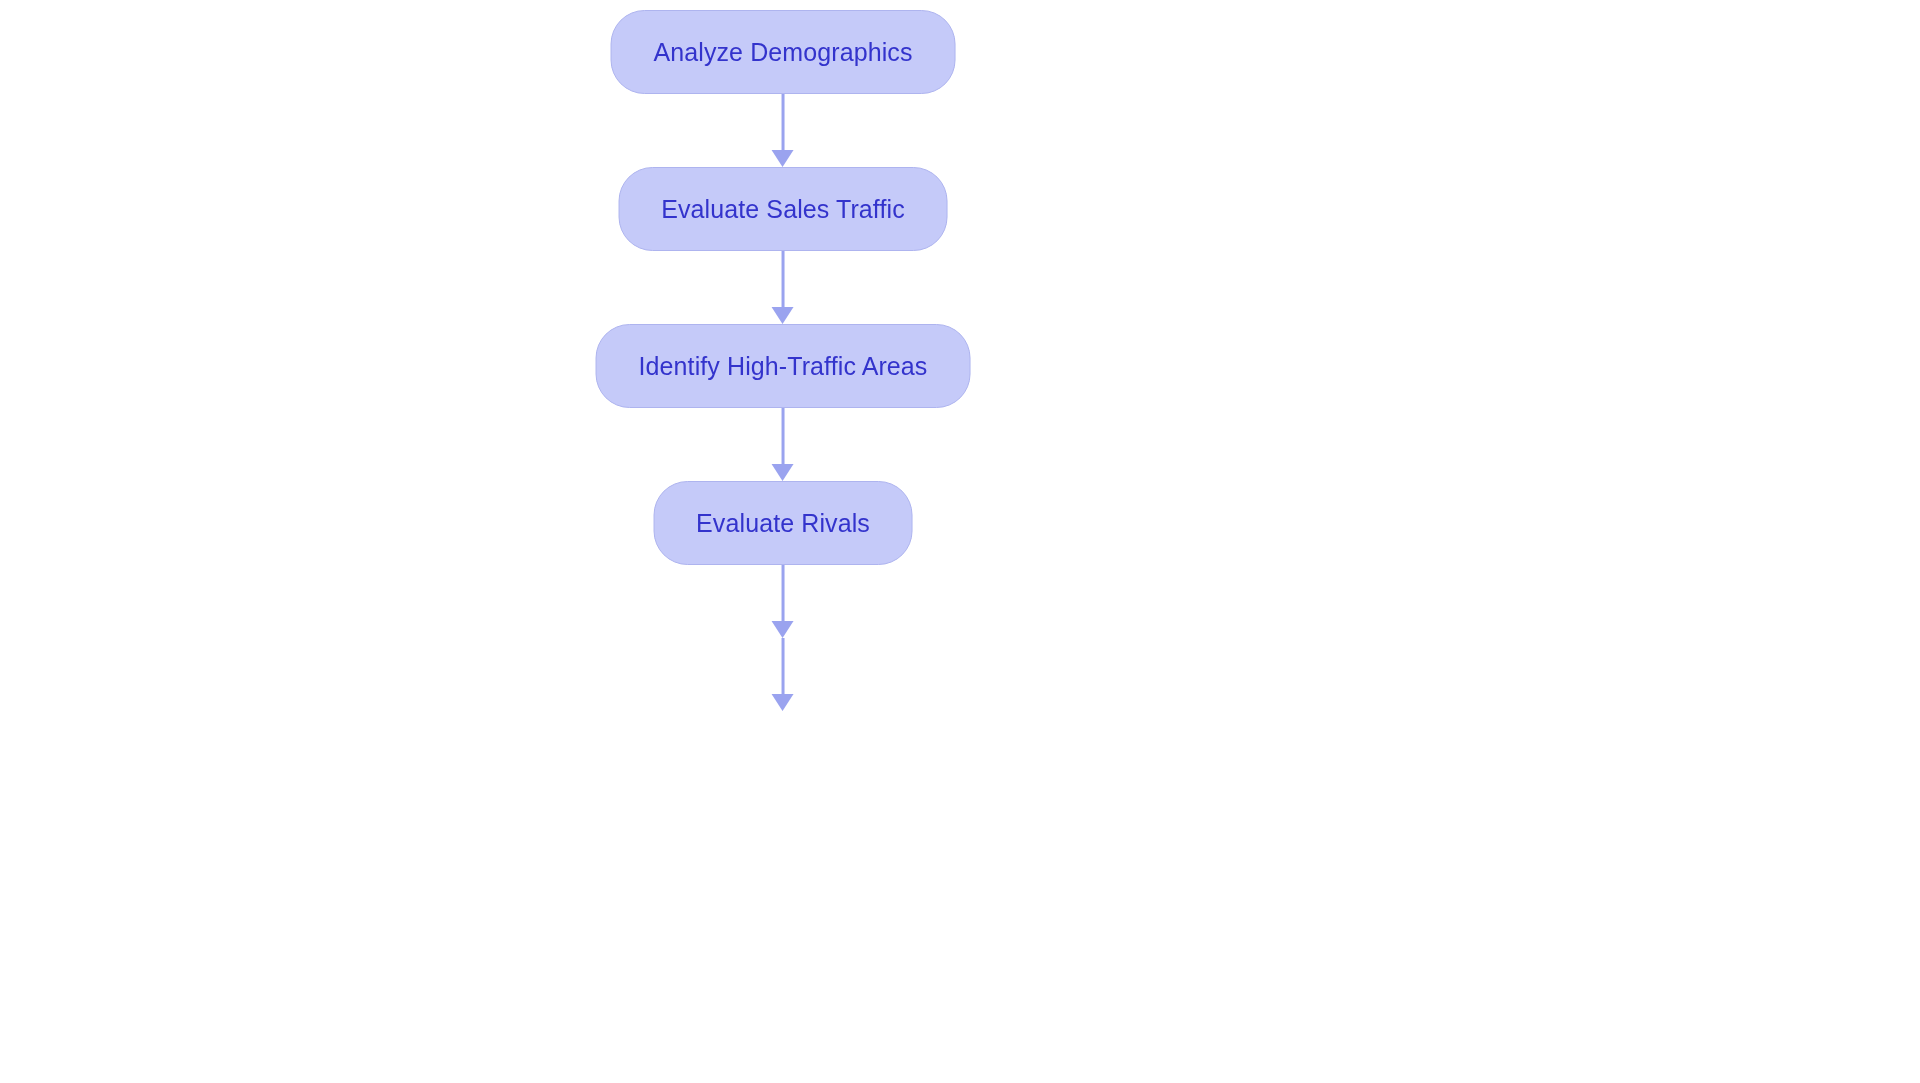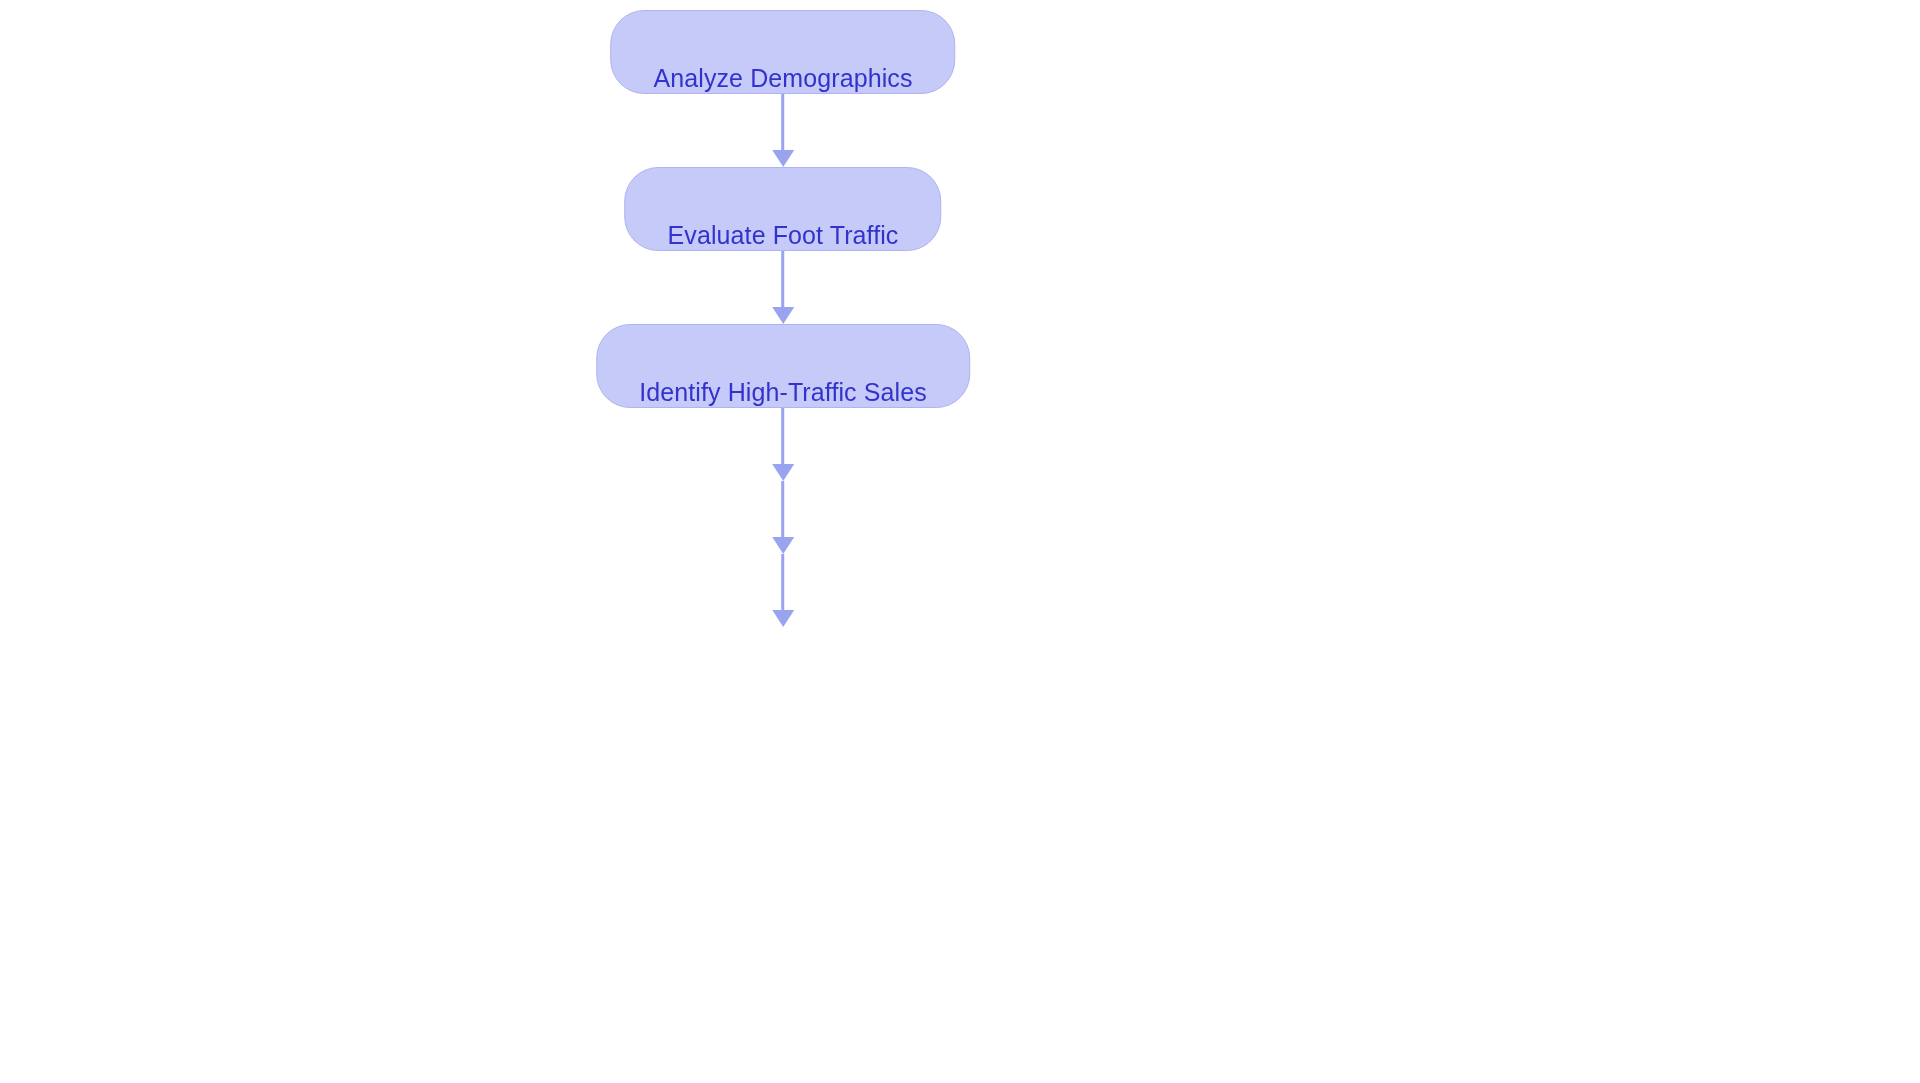--- a/index.html
+++ b/index.html
@@ -48,21 +48,21 @@
     align-items: center;
   }
 
   .node {
     background: #c5caf9;
     border: 1.5px solid #aeb4ef;
     color: #3333cc;
     border-radius: 34px;
     box-sizing: border-box;
     display: flex;
-    align-items: flex-end;
+    align-items: center;
     justify-content: center;
     text-align: center;
     font-size: 25px;
     font-weight: 400;
     letter-spacing: 0.1px;
     line-height: 1.2;
     white-space: nowrap;
     height: 84px;
     padding: 0 42px;
     flex: 0 0 auto;
@@ -115,37 +115,40 @@
       <div class="node">
         <span>Analyze Demographics</span>
       </div>
 
       <div class="connector gap-0">
         <div class="line"></div>
         <div class="arrowhead"></div>
       </div>
 
       <div class="node">
-        <span>Evaluate Foot Traffic</span>
+        <span>Evaluate Sales Traffic</span>
       </div>
 
       <div class="connector gap-1">
         <div class="line"></div>
         <div class="arrowhead"></div>
       </div>
 
       <div class="node">
-        <span>Identify High-Traffic Sales</span>
+        <span>Identify High-Traffic Areas</span>
       </div>
 
       <div class="connector gap-2">
         <div class="line"></div>
         <div class="arrowhead"></div>
       </div>
 
+      <div class="node">
+        <span>Evaluate Rivals</span>
+      </div>
 
       <div class="connector gap-3">
         <div class="line"></div>
         <div class="arrowhead"></div>
       </div>
 
 
       <div class="connector gap-4">
         <div class="line"></div>
         <div class="arrowhead"></div>

